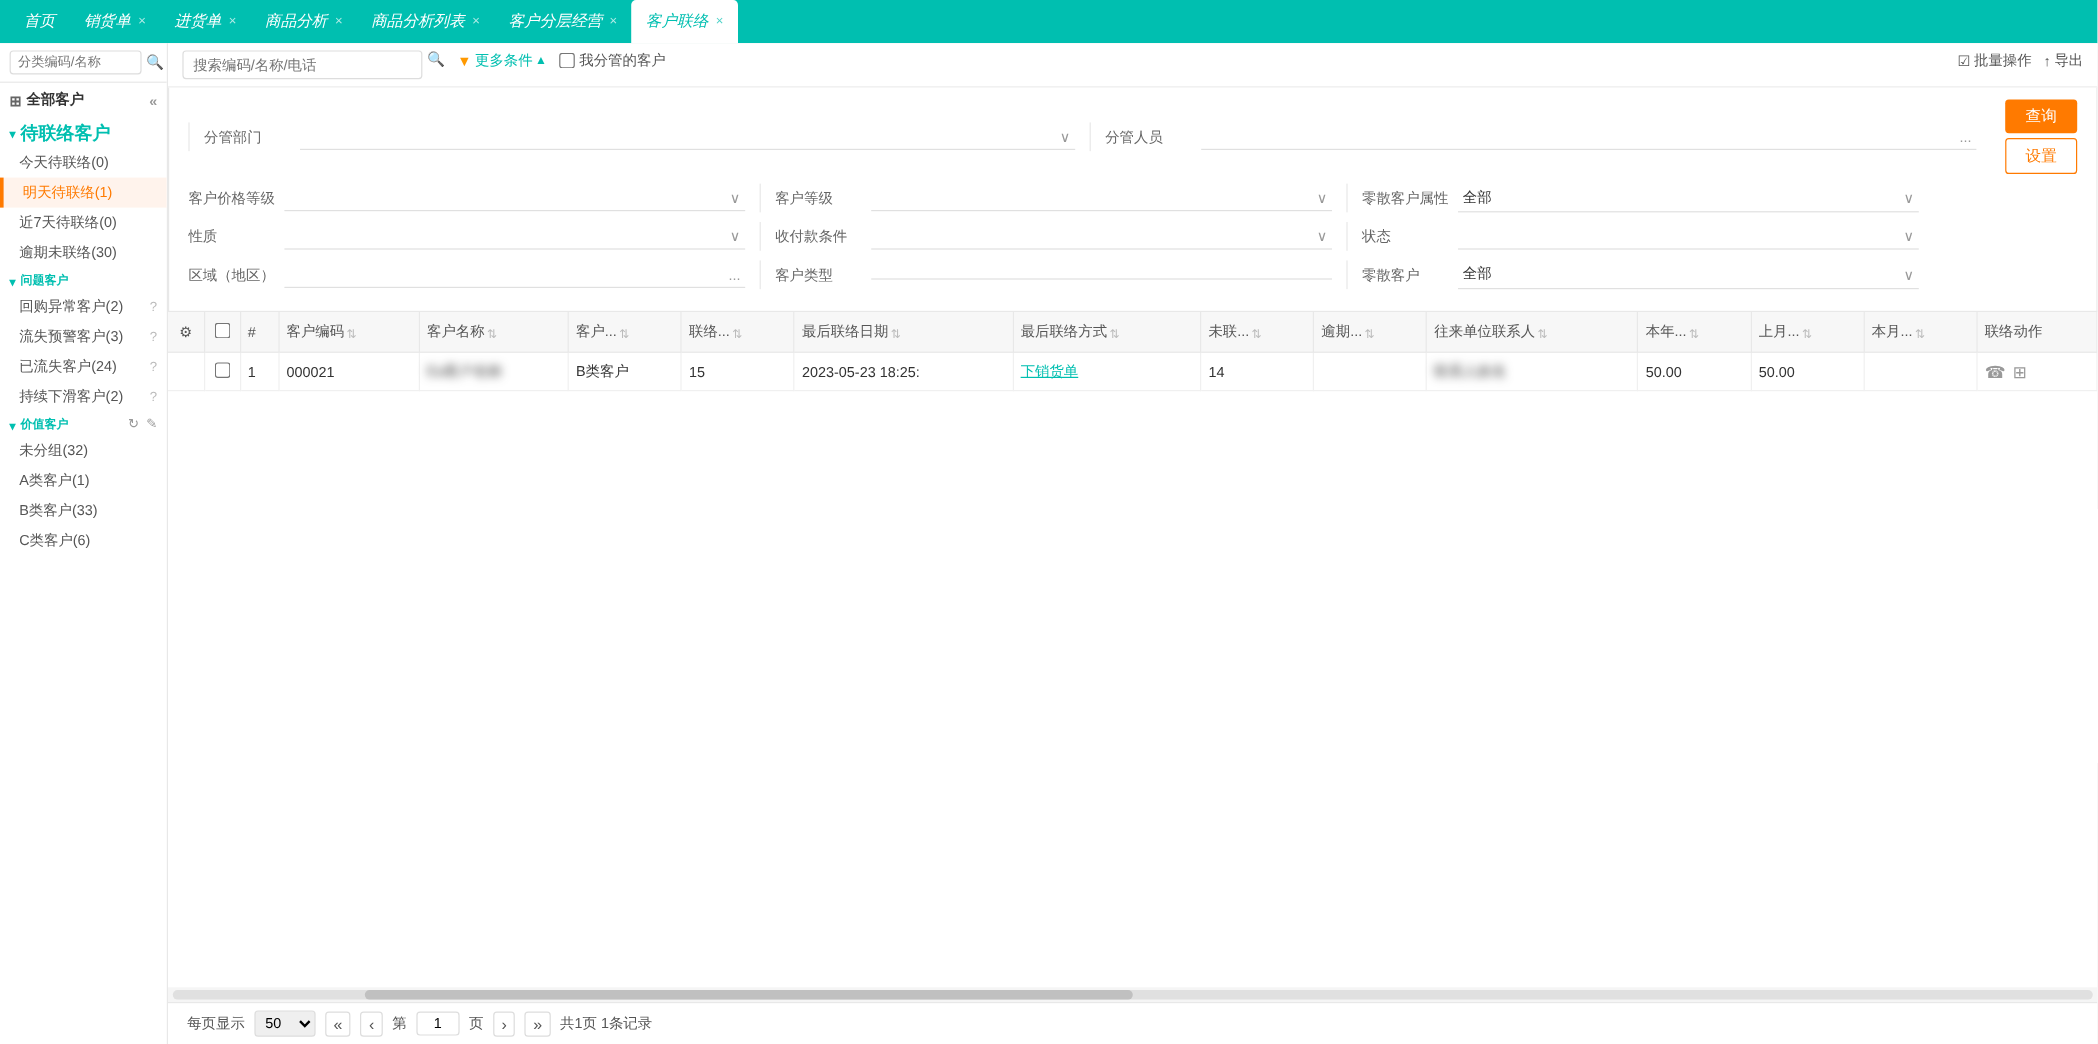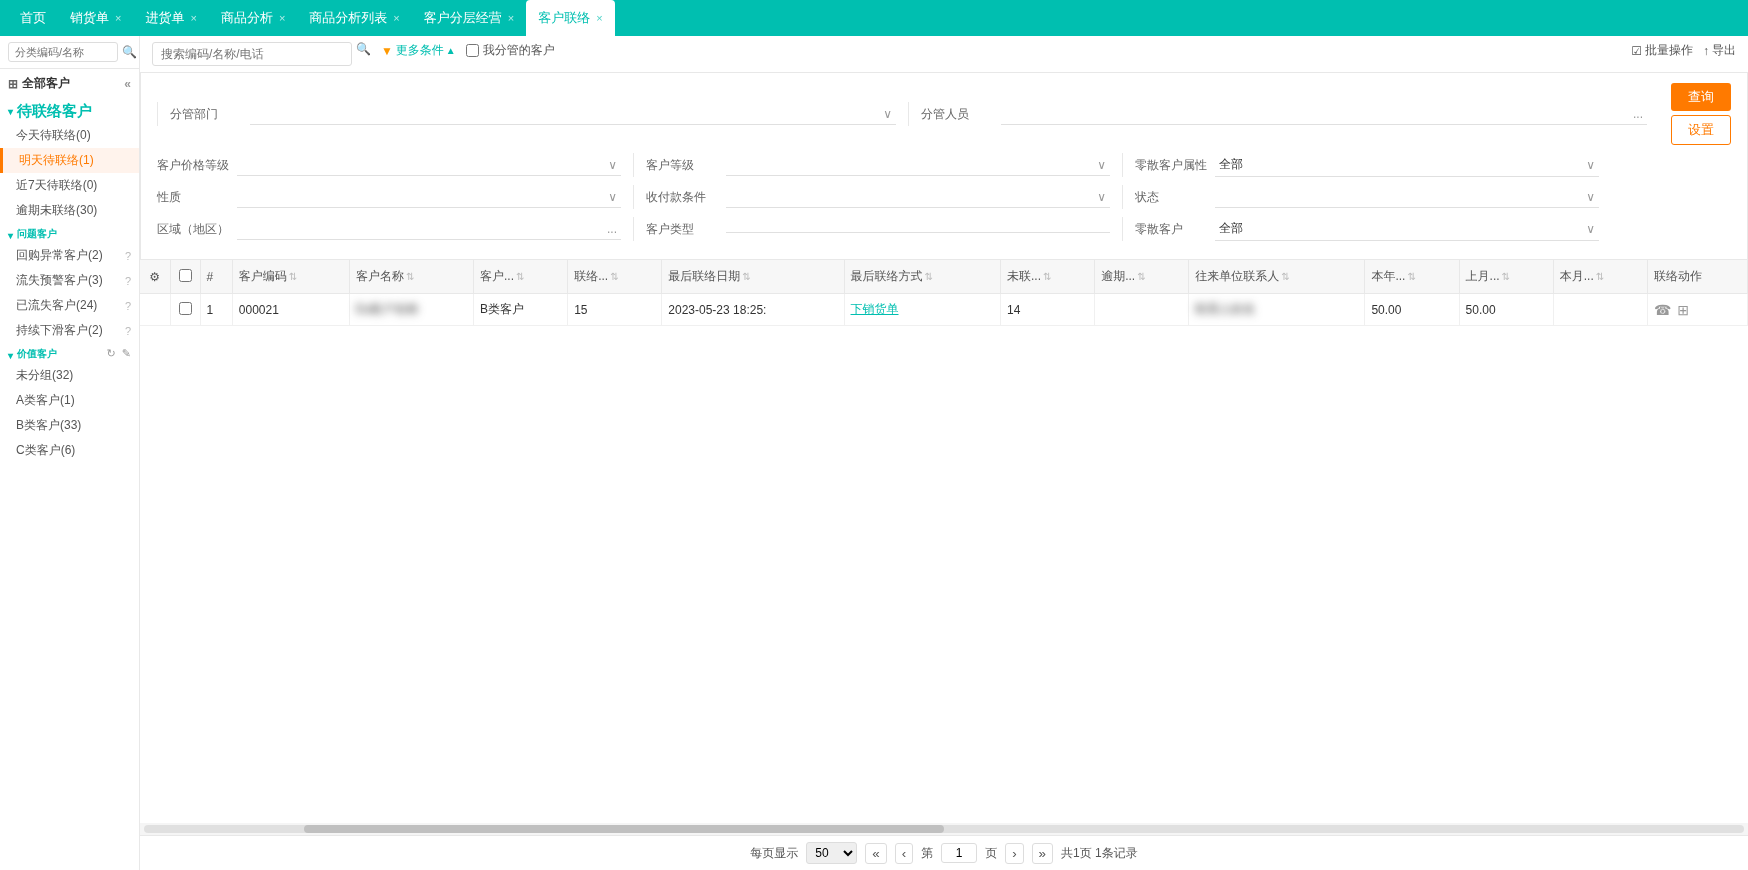--- a/index.html
+++ b/index.html
@@ -15,20 +15,21 @@
     }
     .top-nav .nav-item {
       color: #fff;
       padding: 0 12px;
       height: 36px;
       display: flex;
       align-items: center;
       cursor: pointer;
       font-size: 13px;
       white-space: nowrap;
+      font-style: italic;
     }
     .top-nav .nav-item.active {
       background: #fff;
       color: #00bfb0;
       border-radius: 4px 4px 0 0;
     }
     .top-nav .nav-item .close-x {
       margin-left: 6px;
       font-size: 11px;
       opacity: 0.7;
@@ -288,21 +289,21 @@
       padding: 8px 6px;
       text-align: left;
       border-bottom: 1px solid #e8e8e8;
       border-right: 1px solid #e8e8e8;
       white-space: nowrap;
       color: #555;
       font-weight: normal;
     }
     th .col-sort {
       display: inline-flex;
-      align-items: center;
+      align-items: flex-end;
       gap: 2px;
     }
     th .sort-icon {
       color: #bbb;
       font-size: 10px;
     }
     td {
       padding: 7px 6px;
       border-bottom: 1px solid #f0f0f0;
       border-right: 1px solid #f0f0f0;
@@ -338,21 +339,21 @@
       font-size: 14px;
     }
 
     
     .pagination {
       background: #fff;
       border-top: 1px solid #e8e8e8;
       padding: 6px 16px;
       display: flex;
       align-items: center;
-      justify-content: center;
+      justify-content: flex-start;
       gap: 8px;
       font-size: 12px;
       color: #555;
     }
     .pagination select {
       border: 1px solid #ddd;
       border-radius: 3px;
       padding: 2px 4px;
       font-size: 12px;
     }

